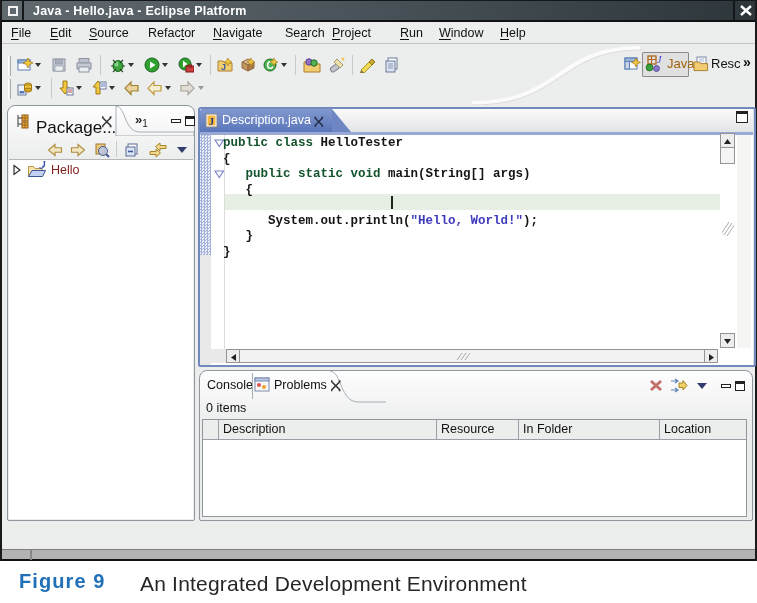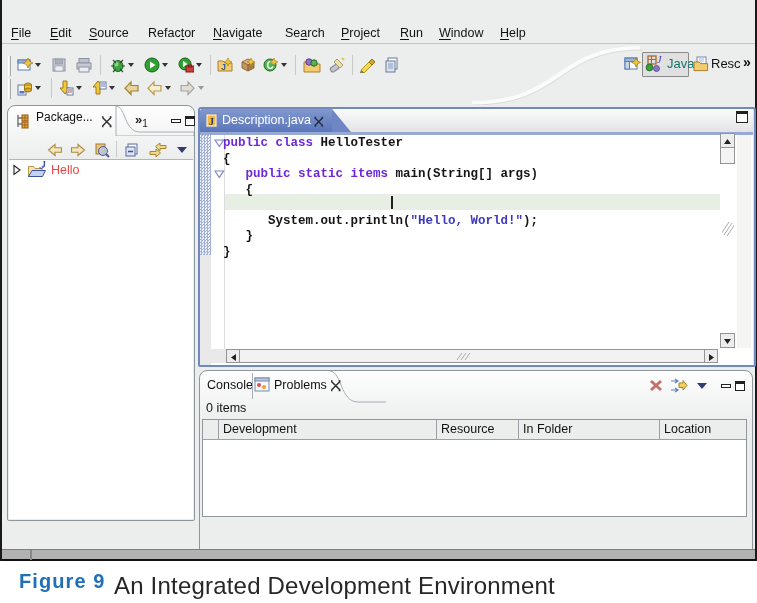--- a/index.html
+++ b/index.html
@@ -27,55 +27,66 @@
 
 .view{position:absolute;background:linear-gradient(#fefefe,#eceded 52px);border:1px solid #8f979e;border-radius:8px 8px 2px 2px;}
 #pkg{left:5px;top:105px;width:188px;height:416px;}
 #pkgbody{position:absolute;left:1px;top:53px;width:184px;height:360px;background:#fff;border-top:1px solid #b5b5b5;}
 #edit{left:196px;top:107px;width:558px;height:260px;background:#dfe2e8;border:2px solid #7289bd;border-radius:3px 3px 2px 2px;}
 #edtabs{position:absolute;left:0;top:0;width:553px;height:26px;background:linear-gradient(#fbfbfb,#dfe0e3);}
 #edstrip{position:absolute;left:0;top:23px;width:553px;height:3px;background:#97a9d4;}
 #edtab{position:absolute;left:0;top:0;width:132px;height:23px;background:linear-gradient(#8299cf,#5a76ba);color:#fff;border-radius:2px 0 0 0;}
 #edcurve{position:absolute;left:132px;top:0;width:0;height:0;border-bottom:23px solid #6e87c4;border-right:19px solid transparent;}
 #edbody{position:absolute;left:0px;top:26px;width:553px;height:230px;background:#fff;}
-#prob{left:197px;top:370px;width:554px;height:188px;}
+#prob{left:197px;top:370px;width:554px;height:151px;}
 #probbody{position:absolute;left:2px;top:48px;width:545px;height:98px;background:#fff;border:1px solid #8f979e;}
 
 #status{position:absolute;left:0;top:521px;width:753px;height:28px;background:#ECEDED;font-size:12px;color:#111;}
 #frame{position:absolute;left:0;top:549px;width:753px;height:12px;background:#b2b2b2;border-top:1px solid #7e7e7e;border-bottom:2px solid #111;}
 
 #code{position:absolute;left:23px;top:1px;font-family:"Liberation Mono",monospace;font-size:12.5px;font-weight:bold;line-height:15.5px;white-space:pre;color:#141414;}
-.kw{color:#6d28d9;}
+.kw{color:#14532d;}
 .cm{color:#4A8468;}
 .st{color:#3F3ABB;}
 #hl{position:absolute;left:25px;top:59px;width:495px;height:16px;background:#E7EFE5;}
 .caret{position:absolute;width:2px;height:13px;background:#222;}
 
 .sbtn{position:absolute;background:#EDEDED;border:1px solid #949494;}
 #vsb{position:absolute;left:520px;top:24px;width:16px;height:215px;}
 #hsb{position:absolute;left:26px;top:240px;width:492px;height:14px;}
 #ruler{position:absolute;left:0;top:0;width:11px;height:120px;background:
   repeating-conic-gradient(#a3b1d8 0% 25%, #edf0f8 0% 50%) 0 0/3px 3px;}
 #rulerg{position:absolute;left:0;top:120px;width:11px;height:110px;background:#e9e9e9;}
 #foldline{position:absolute;left:24px;top:0;width:1px;height:214px;background:#dcdcdc;}
 
 #cap1{position:absolute;left:19px;top:570px;color:#2170B7;font-size:20px;font-weight:bold;letter-spacing:1.1px;}
-#cap2{position:absolute;left:114px;top:572px;color:#262626;font-size:24px;letter-spacing:.2px;}
+#cap2{position:absolute;left:140px;top:572px;color:#262626;font-size:21px;letter-spacing:.2px;}
 </style>
 </head>
 <body>
 <div id="win">
+  <div id="title">
+    <div id="ticon">
+        <div class="sq"></div>
+      </div>
+    <div id="ttext">Java - Hello.java - Eclipse Platform</div>
+    <div id="tclose">
+        <svg width="15" height="14">
+          <path d="M2 2 L12 11 M12 2 L2 11" stroke="#fff" stroke-width="2.4"></path>
+        </svg>
+      </div>
+  </div>
   <div id="menu">
     <span style="left:9px"><u>F</u>ile</span>
     <span style="left:48px"><u>E</u>dit</span>
     <span style="left:87px"><u>S</u>ource</span>
     <span style="left:146px">Refac<u>t</u>or</span>
     <span style="left:211px"><u>N</u>avigate</span>
     <span style="left:283px">Se<u>a</u>rch</span>
-    <span style="left:339px"><u>P</u>roject</span>
+    <span style="left:330px"><u>P</u>roject</span>
     <span style="left:398px"><u>R</u>un</span>
     <span style="left:437px"><u>W</u>indow</span>
     <span style="left:498px"><u>H</u>elp</span>
   </div>
   <div id="tbar">
     <svg class="abs" style="left:0;top:0" width="753" height="60" viewBox="0 0 753 60">
       <path d="M470 58 C560 58 553 3 638 3" stroke="#fbfbfb" stroke-width="4" fill="none"></path>
       <path d="M470 60 C562 60 555 5 640 5" stroke="#dcdcdc" stroke-width="1" fill="none"></path>
     </svg>
     <div class="handle" style="left:6px;top:11px"></div>
@@ -195,41 +206,41 @@
         <path d="M12 2 l1.4 3 L16.5 6.4 l-3.1 1.4 L12 11 l-1.4-3.2 L7.5 6.4 l3.1-1.4z" fill="#f0c63c" stroke="#a07818" stroke-width=".7"></path>
       </svg>
     <div class="abs" style="left:640px;top:7px;width:47px;height:25px;background:#e0e0e0;border:1px solid #8a8a8a;border-radius:1px"></div>
     <svg class="abs" style="left:643px;top:10px" width="18" height="18">
         <rect x="3" y="1" width="8" height="8" fill="none" stroke="#b06820" stroke-width="1.3"></rect>
         <path d="M3 4.5h8M6.5 1v8" stroke="#b06820" stroke-width="1.1"></path>
         <circle cx="4.5" cy="12.5" r="3.4" fill="#38a038" stroke="#1e641e" stroke-width=".8"></circle>
         <circle cx="11.5" cy="13.5" r="3" fill="#8878c8" stroke="#50409a" stroke-width=".8"></circle>
         <text x="12" y="8" font-family="Liberation Serif" font-size="10" font-style="italic" fill="#3a3acc">J</text>
       </svg>
-    <div class="abs" style="left:665px;top:11px;font-size:13px;color:#0f766e">Java</div>
+    <div class="abs" style="left:665px;top:11px;font-size:13px;color:#a16207">Java</div>
     <svg class="abs" style="left:691px;top:11px" width="17" height="17">
         <rect x="4" y="1" width="9" height="10" fill="#fff" stroke="#7a8aa8"></rect>
         <path d="M6 3h5M6 5h5M6 7h3" stroke="#9aaac8" stroke-width=".9"></path>
         <path d="M1 6 h5 l1.6 1.6 h7 v7 H1z" fill="#f2cc70" stroke="#ac8030"></path>
       </svg>
     <div class="abs" style="left:709px;top:11px;font-size:13px;color:#111">Resc</div>
     <div class="abs" style="left:741px;top:9px;font-size:14px;font-weight:bold;color:#111">»</div>
   </div>
   <div class="view" id="pkg">
     <svg class="abs" style="left:0;top:0" width="186" height="30" viewBox="0 0 186 30">
         <path d="M108 0 C118 1 116 26 132 26 L186 26 L186 30 L108 30z" fill="none" stroke="#a8aeb6" stroke-width="1"></path>
       </svg>
     <svg class="abs" style="left:8px;top:7px" width="16" height="16">
         <path d="M2 2 v12 M2 5 h4 M2 11 h4" stroke="#707070" stroke-width="1.4" fill="none"></path>
         <rect x="6" y="2" width="6" height="6" fill="#e8a838" stroke="#905818"></rect>
         <path d="M6 5 h6 M9 2 v6" stroke="#905818" stroke-width=".8"></path>
         <rect x="6" y="9" width="6" height="6" fill="#e8a838" stroke="#905818"></rect>
         <path d="M6 12 h6 M9 9 v6" stroke="#905818" stroke-width=".8"></path>
       </svg>
-    <div class="abs" style="left:28px;top:4px;font-size:12px;color:#111">Package...</div>
+    <div class="abs" style="left:28px;top:12px;font-size:17px;color:#111">Package...</div>
     <svg class="abs" style="left:93px;top:10px" width="12" height="12">
         <path d="M1.5 1.5 L10 10 M10 1.5 L1.5 10 M1 1 l1.5 0 M8.7 1 l1.8 0 M1 10.5 l1.5 0 M8.7 10.5 l1.8 0" stroke="#333" stroke-width="1.5"></path>
       </svg>
     <div class="abs" style="left:127px;top:6px;font-size:13px;font-weight:bold;color:#222">»<span style="font-size:10px;font-weight:normal;vertical-align:-3px">1</span></div>
     <div class="abs" style="left:163px;top:13px;width:10px;height:4px;background:#fff;border:1.4px solid #222"></div>
     <div class="abs" style="left:177px;top:10px;width:10px;height:10px;background:#fff;border:1.4px solid #222;border-top-width:3px"></div>
     <svg class="abs" style="left:39px;top:36px" width="16" height="16">
         <path d="M14.5 5.8 V10.2 H8 v3.3 L1.5 8 L8 2.5 v3.3z" fill="#f2e6c2" stroke="#ad8c3c" stroke-width="1.1"></path>
       </svg>
     <svg class="abs" style="left:62px;top:36px" width="16" height="16">
@@ -254,21 +265,21 @@
     <div id="pkgbody">
       <svg class="abs" style="left:3px;top:4px" width="10" height="12">
           <path d="M2 1.5 L8 6 L2 10.5z" fill="#fff" stroke="#222" stroke-width="1.1"></path>
         </svg>
       <svg class="abs" style="left:18px;top:1px" width="20" height="18">
           <path d="M1.5 15.5 V5.5 h5 l1.5 2 h7 v2.5" fill="#f6e3ae" stroke="#b89848"></path>
           <path d="M1.5 15.5 L5 9.5 h13.5 L15.5 15.5z" fill="#c3d2f2" stroke="#3c5496"></path>
           <path d="M12.5 6.5 c1.5 1.5 4.5 .5 5-2.5" stroke="#3a50b0" fill="none" stroke-width="1.1"></path>
           <text x="14.5" y="6" font-family="Liberation Serif" font-size="9" font-weight="bold" fill="#3a50b0">J</text>
         </svg>
-      <div class="abs" style="left:42px;top:3px;font-size:12.5px;color:#ef4444">Hello</div>
+      <div class="abs" style="left:42px;top:3px;font-size:12.5px;color:#7f1d1d">Hello</div>
     </div>
   </div>
   <div class="view" id="edit">
     <div id="edtabs">
         <div id="edstrip"></div>
         <div id="edtab"></div>
         <div id="edcurve"></div>
       <svg class="abs" style="left:4px;top:4px" width="16" height="16">
           <rect x="2" y="1" width="11" height="13" fill="#fff" stroke="#888"></rect>
           <rect x="3.5" y="2.5" width="8" height="10" fill="#f4b840"></rect>
@@ -287,21 +298,21 @@
         <div id="foldline"></div>
       <svg class="abs" style="left:14px;top:4px" width="11" height="9">
           <path d="M1 1 h8.5 l-4.2 6.5z" fill="#fff" stroke="#7a84c8" stroke-width="1.2"></path>
         </svg>
       <svg class="abs" style="left:14px;top:35px" width="11" height="9">
           <path d="M1 1 h8.5 l-4.2 6.5z" fill="#fff" stroke="#7a84c8" stroke-width="1.2"></path>
         </svg>
       <div class="caret" style="left:191px;top:61px"></div>
       <div id="code"><span class="kw">public class</span> HelloTester
 {
-   <span class="kw">public static items</span> main(String[] args)
+   <span class="kw">public static void</span> main(String[] args)
    {
 
       System.out.println(<span class="st">"Hello, World!"</span>);
    }
 }</div>
     </div>
     <div id="vsb">
       <div class="sbtn" style="left:0;top:0;width:15px;height:15px"><svg width="13" height="13">
             <path d="M6.5 4 L10 9 H3z" fill="#222"></path>
           </svg></div>
@@ -351,21 +362,21 @@
         <path d="M1 4 h6 M5 2 l3 2 -3 2 M1 13 h6 M5 11 l3 2 -3 2" stroke="#6080b8" stroke-width="1.2" fill="none"></path>
         <path d="M9 6 h4 V3.5 L17 8.5 L13 13 V10.5 H9z" fill="#f0d060" stroke="#a88428"></path>
       </svg>
     <div class="abs" style="left:497px;top:12px;width:0;height:0;border-left:5.5px solid transparent;border-right:5.5px solid transparent;border-top:6px solid #323c6e"></div>
     <div class="abs" style="left:521px;top:13px;width:10px;height:4px;background:#fff;border:1.4px solid #222"></div>
     <div class="abs" style="left:535px;top:10px;width:10px;height:10px;background:#fff;border:1.4px solid #222;border-top-width:3px"></div>
     <div class="abs" style="left:6px;top:30px;font-size:12.5px;color:#111">0 items</div>
     <div id="probbody">
       <div class="abs" style="left:0;top:0;width:543px;height:20px;background:#ECEDED;border-bottom:1px solid #9aa0a8;font-size:12.5px;color:#111">
         <div class="abs" style="left:15px;top:0;width:1px;height:19px;background:#9aa0a8"></div>
-        <div class="abs" style="left:20px;top:2px">Development</div>
+        <div class="abs" style="left:20px;top:2px">Description</div>
         <div class="abs" style="left:233px;top:0;width:1px;height:19px;background:#9aa0a8"></div>
         <div class="abs" style="left:238px;top:2px">Resource</div>
         <div class="abs" style="left:315px;top:0;width:1px;height:19px;background:#9aa0a8"></div>
         <div class="abs" style="left:320px;top:2px">In Folder</div>
         <div class="abs" style="left:456px;top:0;width:1px;height:19px;background:#9aa0a8"></div>
         <div class="abs" style="left:461px;top:2px">Location</div>
       </div>
     </div>
   </div>
   <div id="frame">

